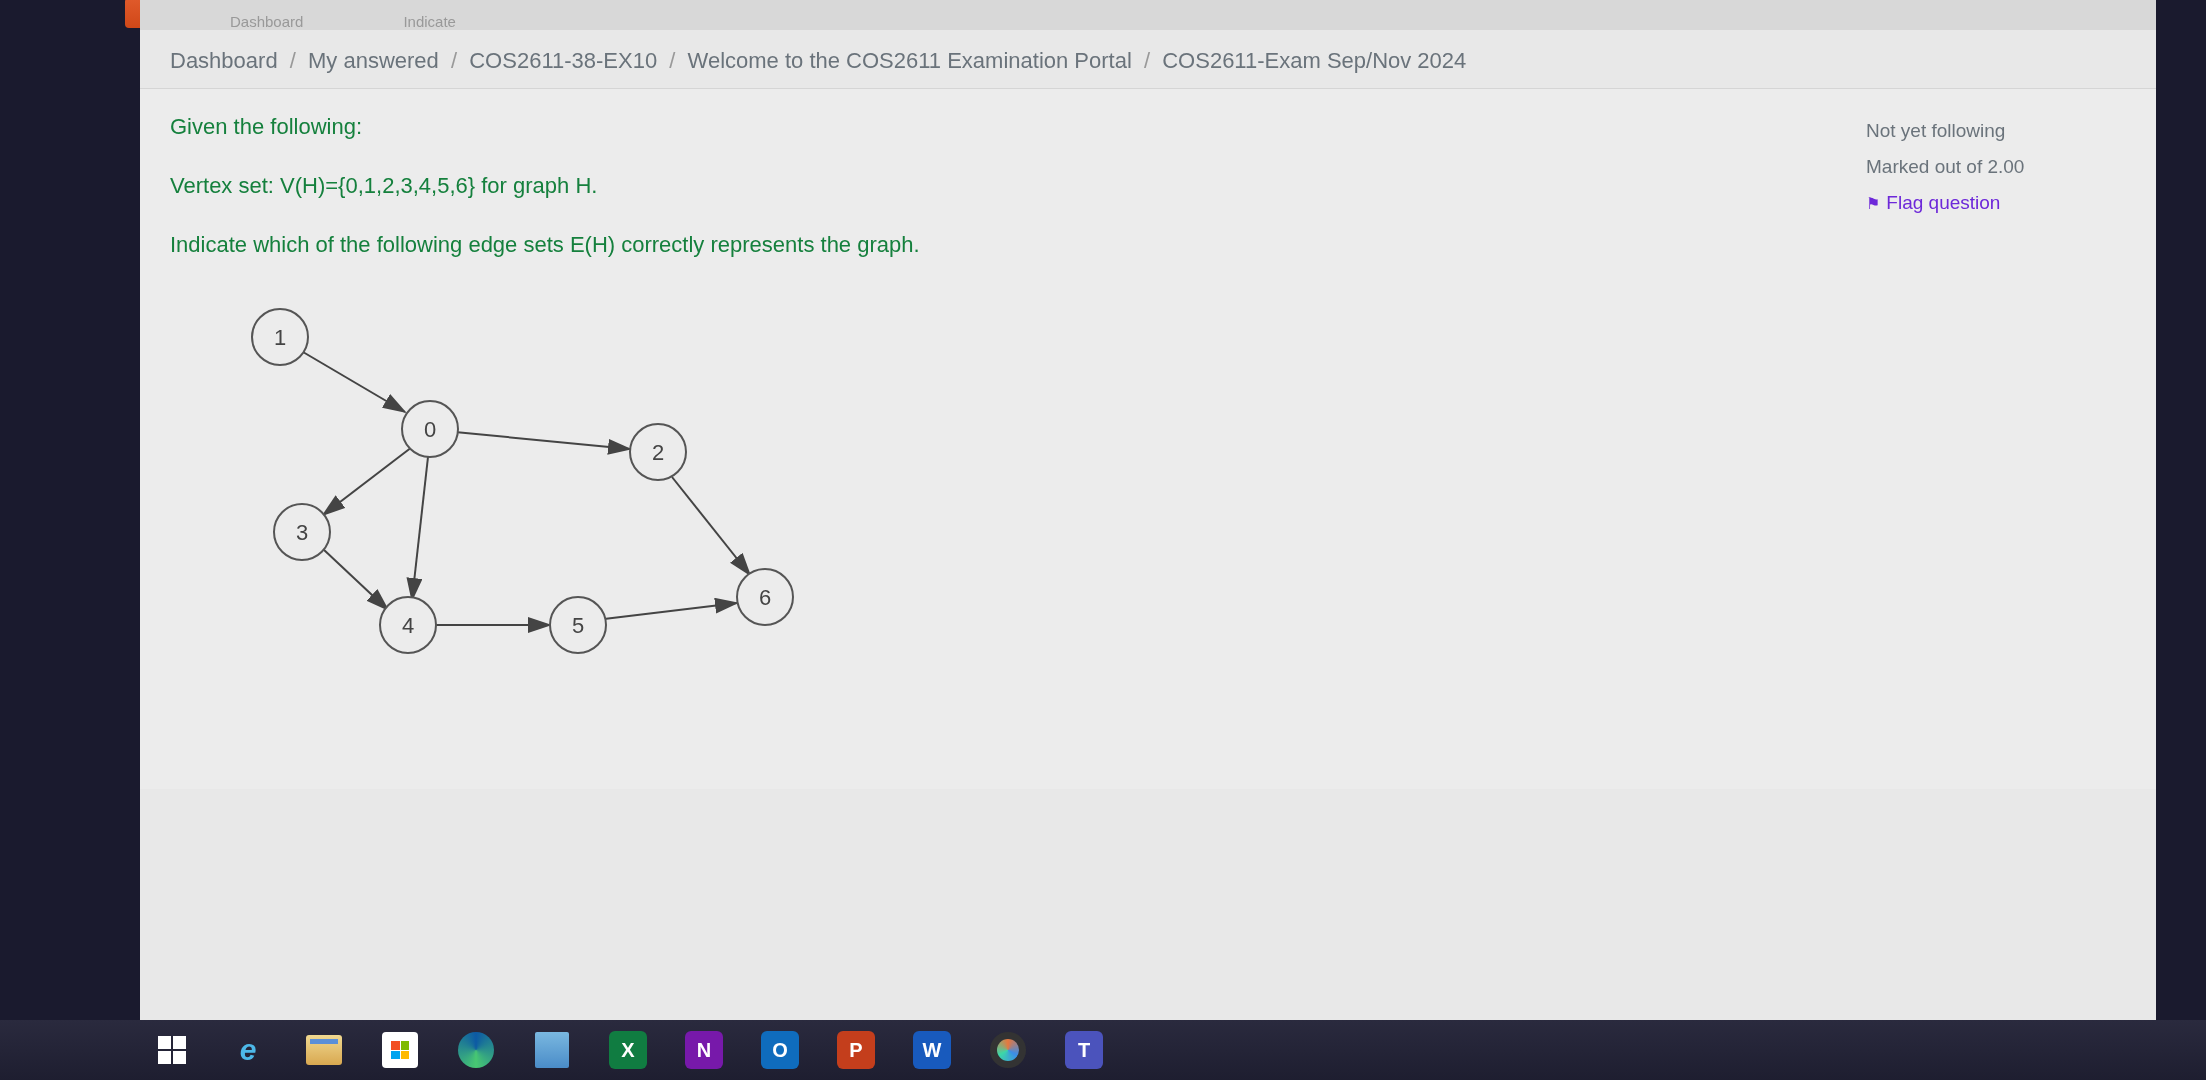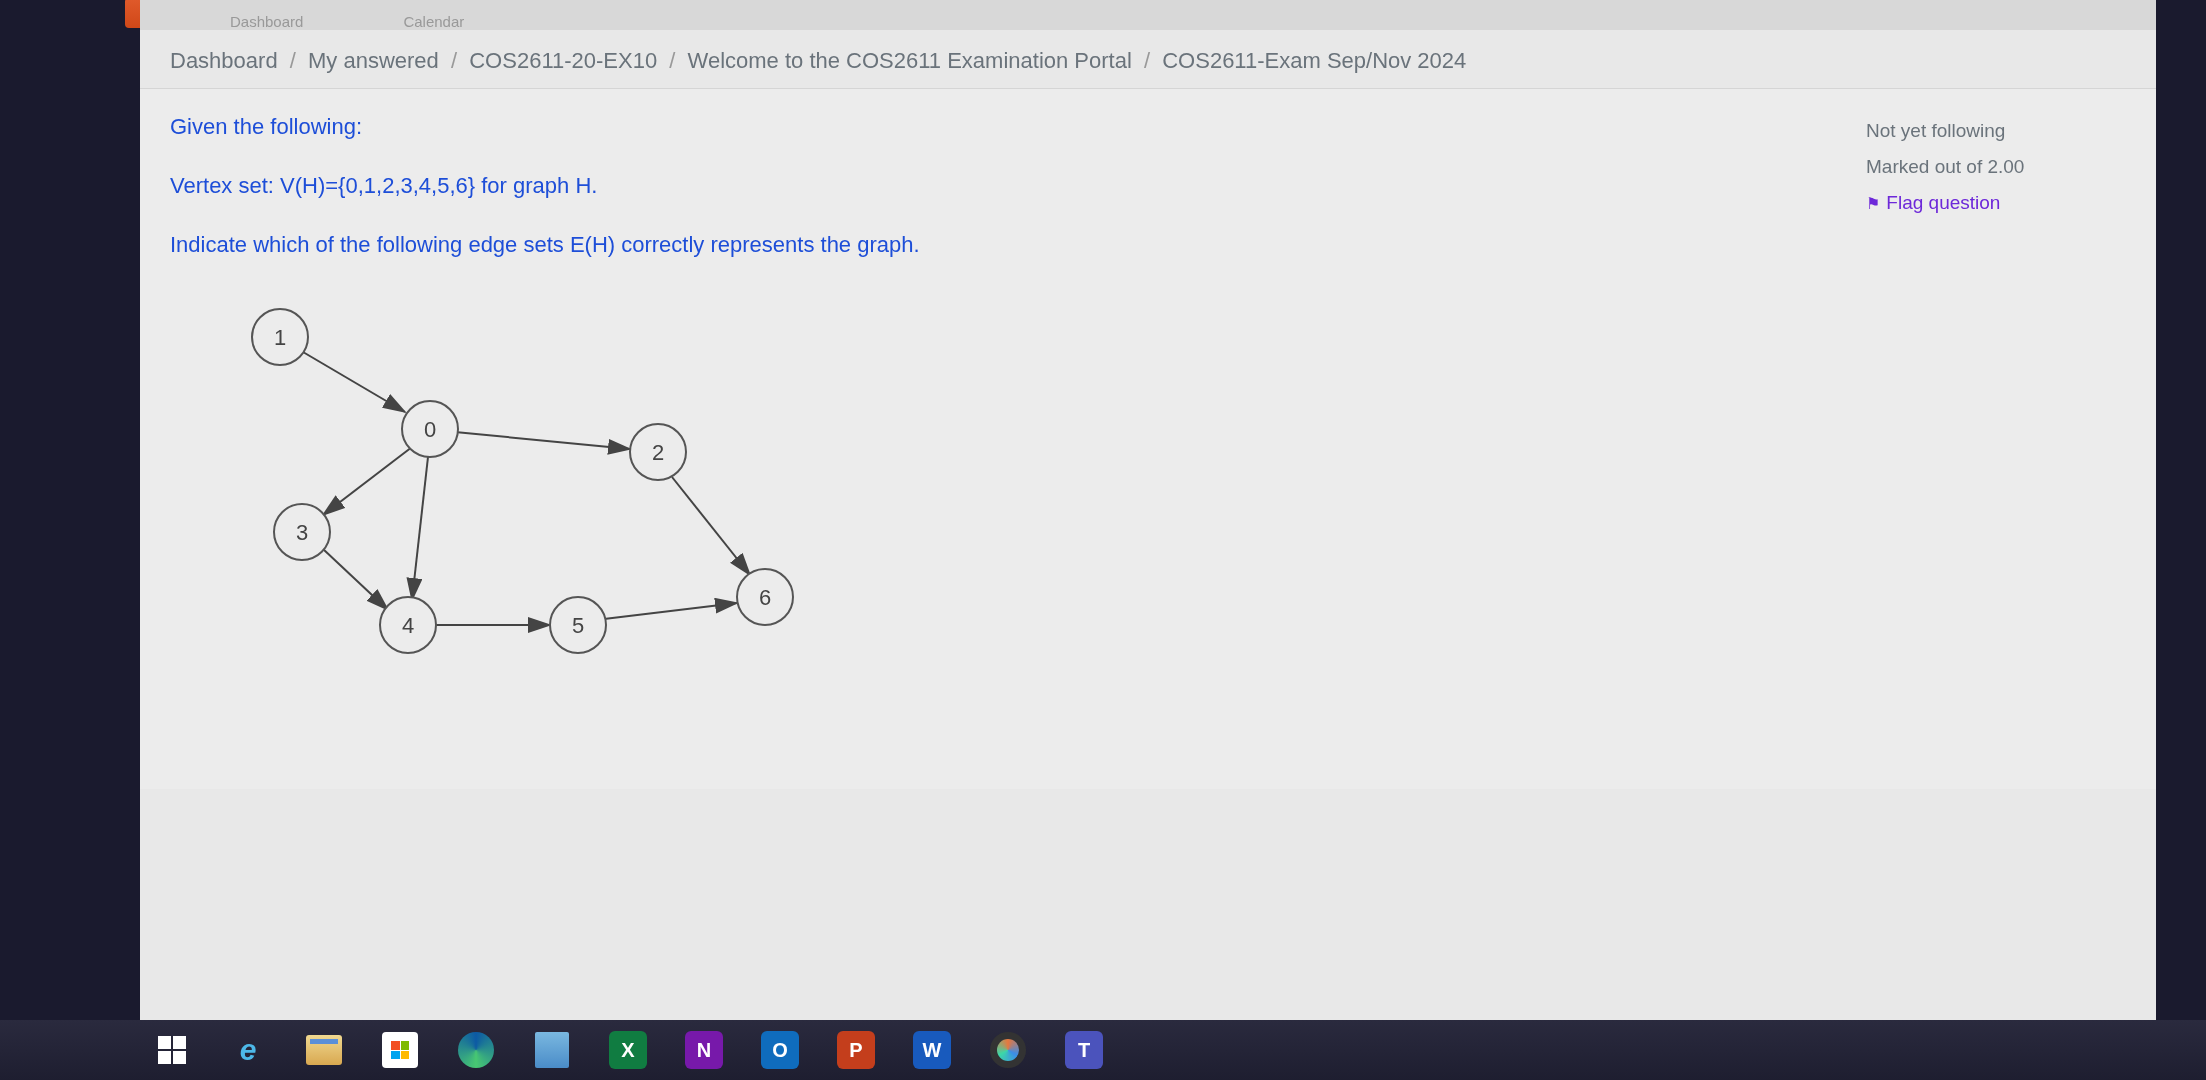--- a/index.html
+++ b/index.html
@@ -75,21 +75,21 @@
       display: flex;
       padding: 20px 30px;
       background: #ececec;
       min-height: 700px;
     }
     .question-block {
       flex: 1;
       padding-right: 40px;
     }
     .question-text {
-      color: #1d4ed8;
+      color: #15803d;
       font-size: 22px;
       line-height: 1.6;
       margin-bottom: 24px;
     }
     .info-block {
       width: 260px;
       color: #6a737b;
       font-size: 19px;
       line-height: 1.9;
       padding-top: 4px;
@@ -248,29 +248,29 @@
 
 <div class="menu-btn">
   <span></span>
     <span></span>
     <span></span>
 </div>
 
 <div class="browser-frame">
   <div class="top-nav">
     <span class="top-nav-item">Dashboard</span>
-    <span class="top-nav-item">Calendar</span>
+    <span class="top-nav-item">Indicate</span>
   </div>
 
   <div class="breadcrumb">
     <a>Dashboard</a>
     <span class="sep">/</span>
     <a>My answered</a>
     <span class="sep">/</span>
-    <a>COS2611-20-EX10</a>
+    <a>COS2611-38-EX10</a>
     <span class="sep">/</span>
     <a>Welcome to the COS2611 Examination Portal</a>
     <span class="sep">/</span>
     <a>COS2611-Exam Sep/Nov 2024</a>
   </div>
 
   <div class="content-area">
     <div class="question-block">
       <p class="question-text">Given the following:</p>
       <p class="question-text">Vertex set: V(H)={0,1,2,3,4,5,6} for graph H.</p>

